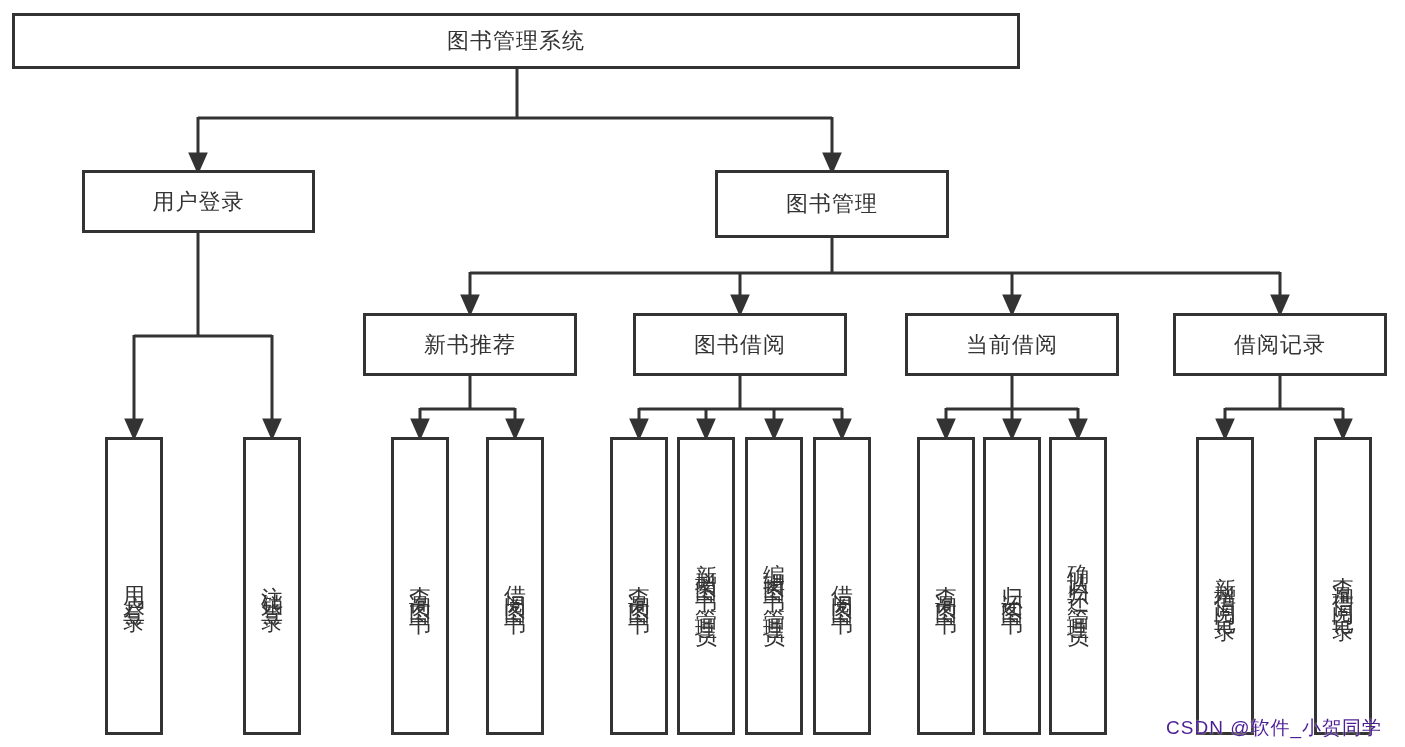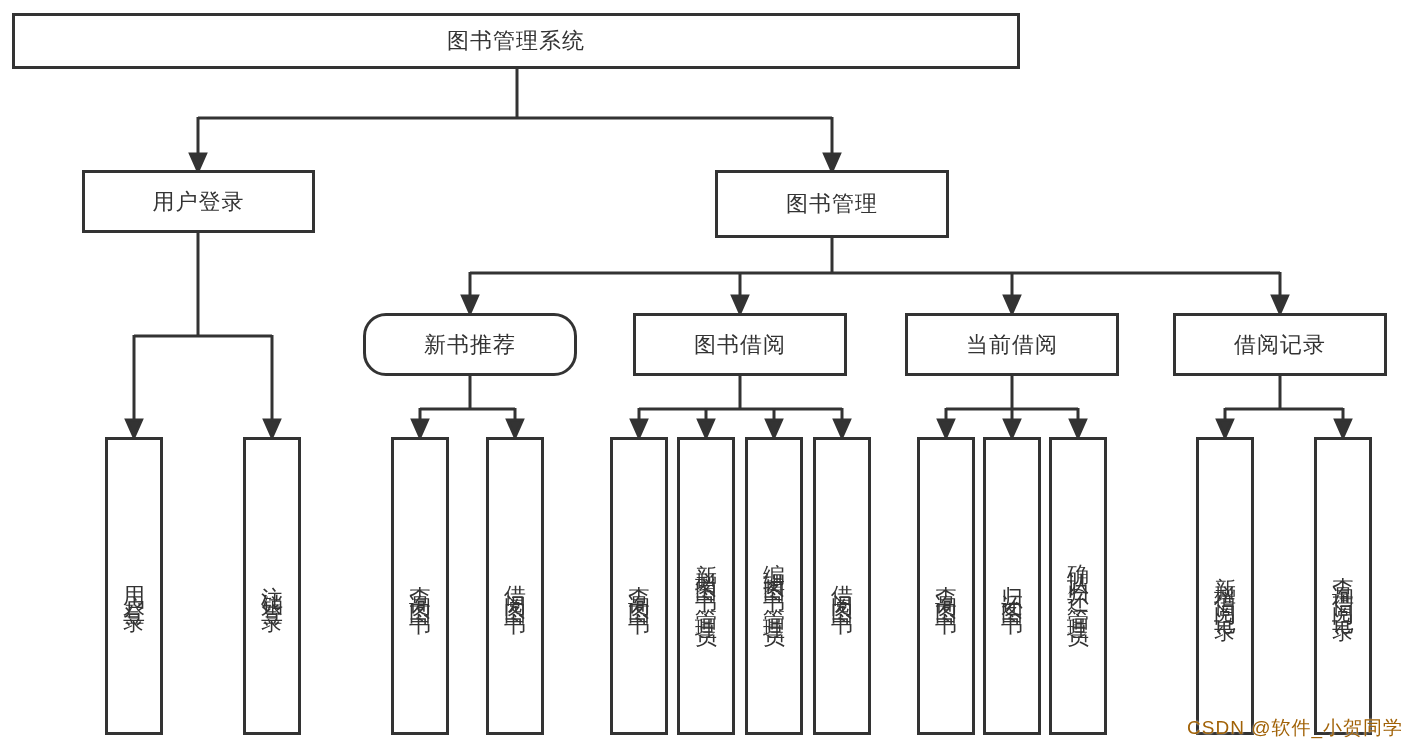--- a/index.html
+++ b/index.html
@@ -31,24 +31,24 @@
     writing-mode: vertical-rl;
     text-orientation: mixed;
     font-size: 22px;
     line-height: 1.1;
     letter-spacing: 9px;
     color: #333333;
     white-space: nowrap;
   }
   .watermark {
     position: absolute;
-    right: 2px;
+    right: 23px;
     bottom: 6px;
     font-size: 19px;
-    color: #a16207;
+    color: #4c1d95;
     letter-spacing: 1px;
     z-index: 5;
     text-shadow: 0 0 2px #ffffff;
   }
 </style>
 </head>
 <body>
 
 <div class="canvas">
 
@@ -134,21 +134,21 @@
     <span>图书管理系统</span>
   </div>
 
   <div class="node hnode" style="left:82px; top:170px; width:233px; height:63px;">
     <span>用户登录</span>
   </div>
   <div class="node hnode" style="left:715px; top:170px; width:234px; height:68px;">
     <span>图书管理</span>
   </div>
 
-  <div class="node hnode" style="left:363px; top:313px; width:214px; height:63px;border-radius:23px;">
+  <div class="node hnode" style="left:363px; top:313px; width:214px; height:63px;">
     <span>新书推荐</span>
   </div>
   <div class="node hnode" style="left:633px; top:313px; width:214px; height:63px;">
     <span>图书借阅</span>
   </div>
   <div class="node hnode" style="left:905px; top:313px; width:214px; height:63px;font-family:Liberation Mono, monospace;">
     <span>当前借阅</span>
   </div>
   <div class="node hnode" style="left:1173px; top:313px; width:214px; height:63px;">
     <span>借阅记录</span>

